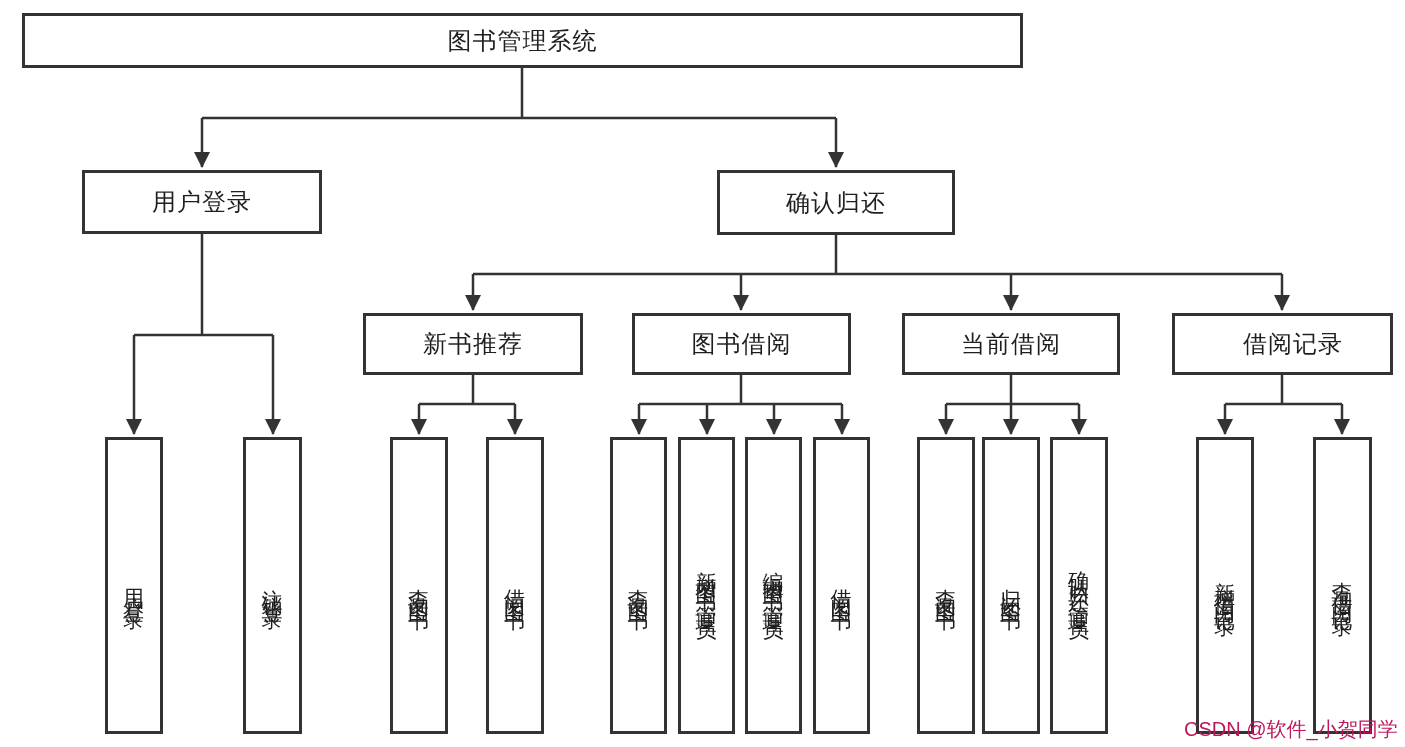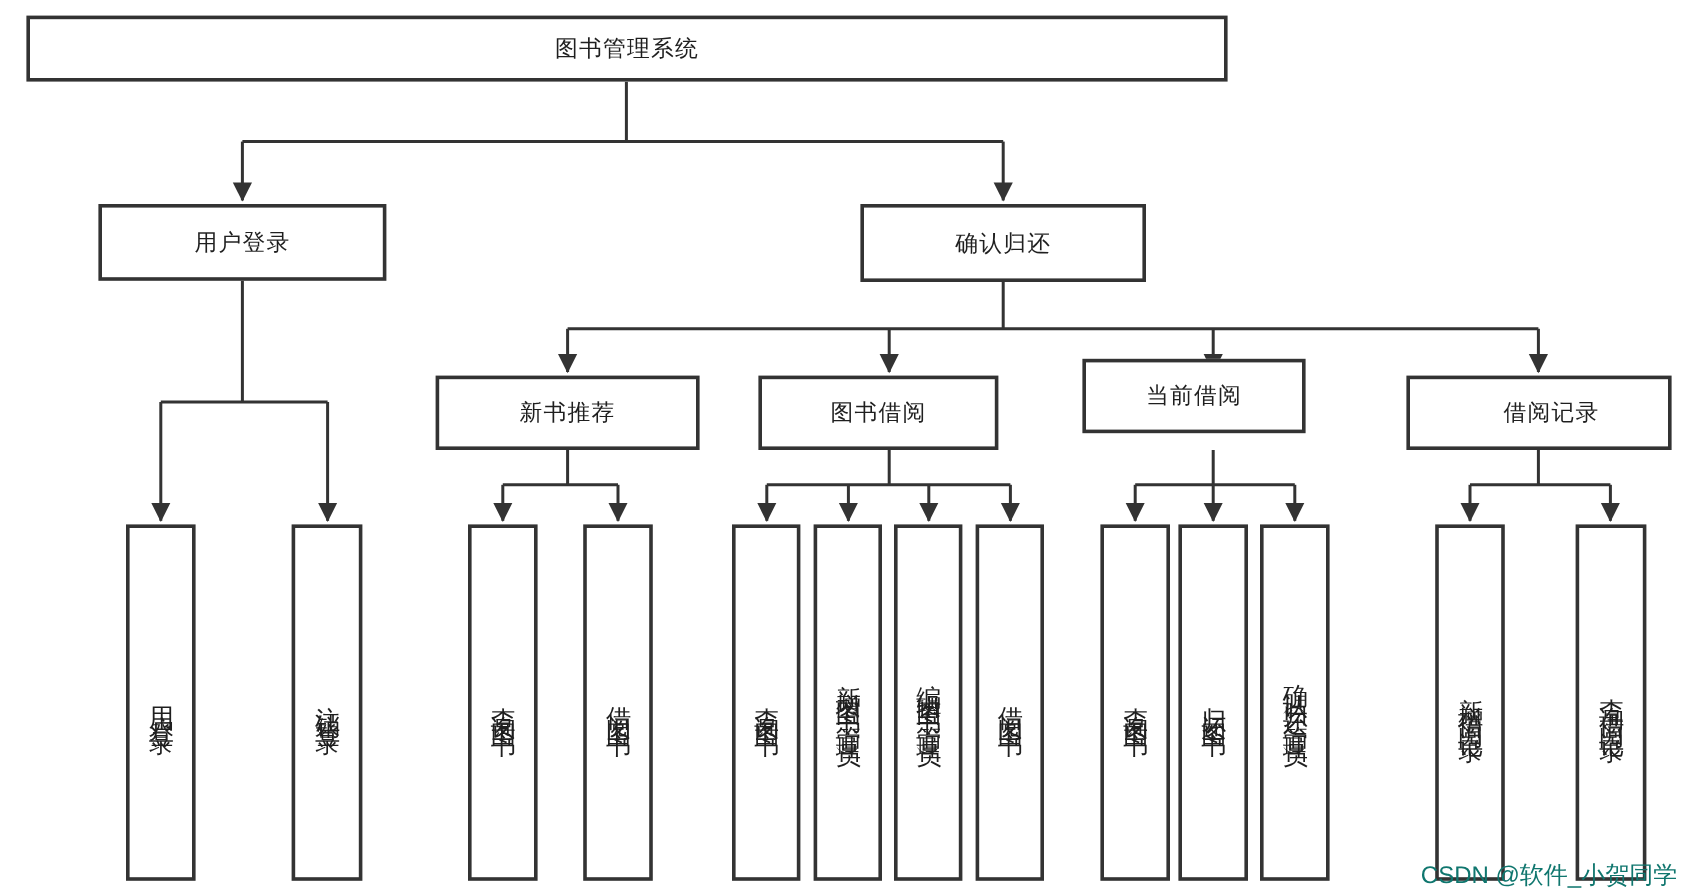--- a/index.html
+++ b/index.html
@@ -29,21 +29,21 @@
   }
   .hbox {
     position: absolute;
     box-sizing: border-box;
     border: 3px solid #333333;
     background: #ffffff;
     display: flex;
     align-items: center;
     justify-content: center;
     color: #1f1f1f;
-    font-size: 19px;
+    font-size: 24px;
     letter-spacing: 1px;
     white-space: nowrap;
   }
   .vbox {
     position: absolute;
     box-sizing: border-box;
     border: 3px solid #333333;
     background: #ffffff;
     top: 437px;
     height: 297px;
@@ -57,43 +57,43 @@
     font-size: 21px;
     letter-spacing: 7px;
     line-height: 1;
     max-height: 284px;
   }
   
   #n-root        { left: 22px;   top: 13px;  width: 1001px; height: 55px; }
   #n-login       { left: 82px;   top: 170px; width: 240px;  height: 64px; }
   #n-mgmt        { left: 717px;  top: 170px; width: 238px;  height: 65px; }
   #n-newbook     { left: 363px;  top: 313px; width: 220px;  height: 62px; font-family: Liberation Mono, monospace; }
-  #n-borrow      { left: 632px;  top: 313px; width: 200px;  height: 62px; text-align: center; }
-  #n-current     { left: 902px;  top: 299px; width: 186px;  height: 62px; font-family: Liberation Serif, serif; }
+  #n-borrow      { left: 632px;  top: 313px; width: 219px;  height: 62px; text-align: center; }
+  #n-current     { left: 902px;  top: 313px; width: 218px;  height: 62px; font-family: Liberation Serif, serif; }
   #n-records     { left: 1172px; top: 313px; width: 221px;  height: 62px; padding-left: 21px; }
   
   #lf-user-login   { left: 105px;  width: 58px; }
   #lf-logout       { left: 243px;  width: 59px; }
   #lf-nb-query     { left: 390px;  width: 58px; }
   #lf-nb-borrow    { left: 486px;  width: 58px; }
   #lf-bb-query     { left: 610px;  width: 57px; }
   #lf-bb-add       { left: 678px;  width: 57px; }
   #lf-bb-edit      { left: 745px;  width: 57px; }
   #lf-bb-borrow    { left: 813px;  width: 57px; }
   #lf-cb-query     { left: 917px;  width: 58px; }
   #lf-cb-return    { left: 982px;  width: 58px; }
   #lf-cb-confirm   { left: 1050px; width: 58px; }
   #lf-rec-add      { left: 1196px; width: 58px; }
   #lf-rec-query    { left: 1313px; width: 59px; }
   .watermark {
     position: absolute;
     left: 1184px;
     top: 716px;
     font-size: 20px;
-    color: #0f766e;
+    color: #be185d;
     white-space: nowrap;
     z-index: 5;
   }
 </style>
 </head>
 <body>
 
 <div class="canvas">
 
   <svg class="wires" viewBox="0 0 1405 747" xmlns="http://www.w3.org/2000/svg">

